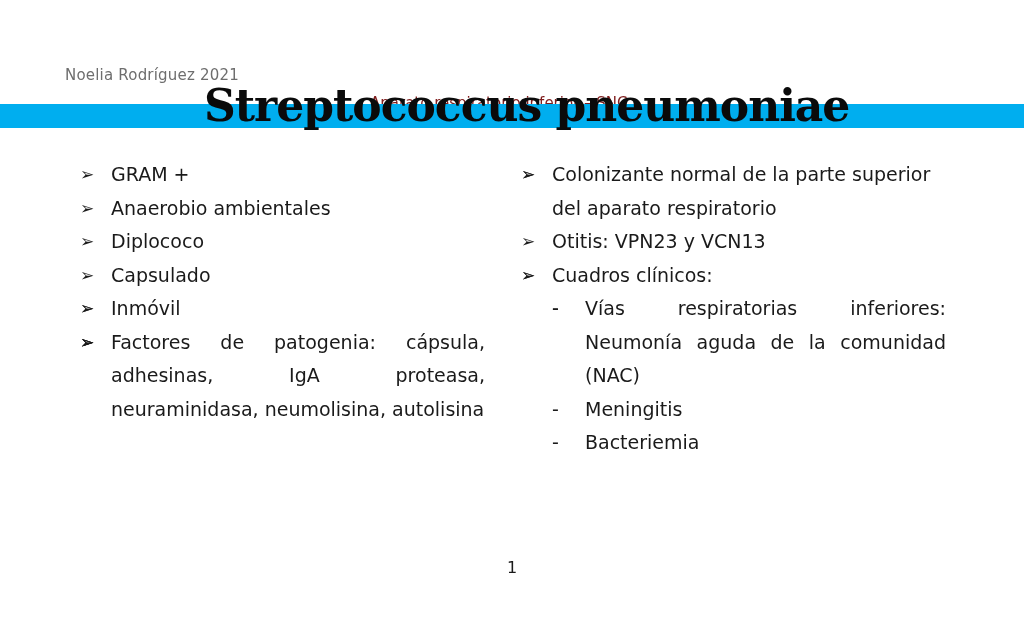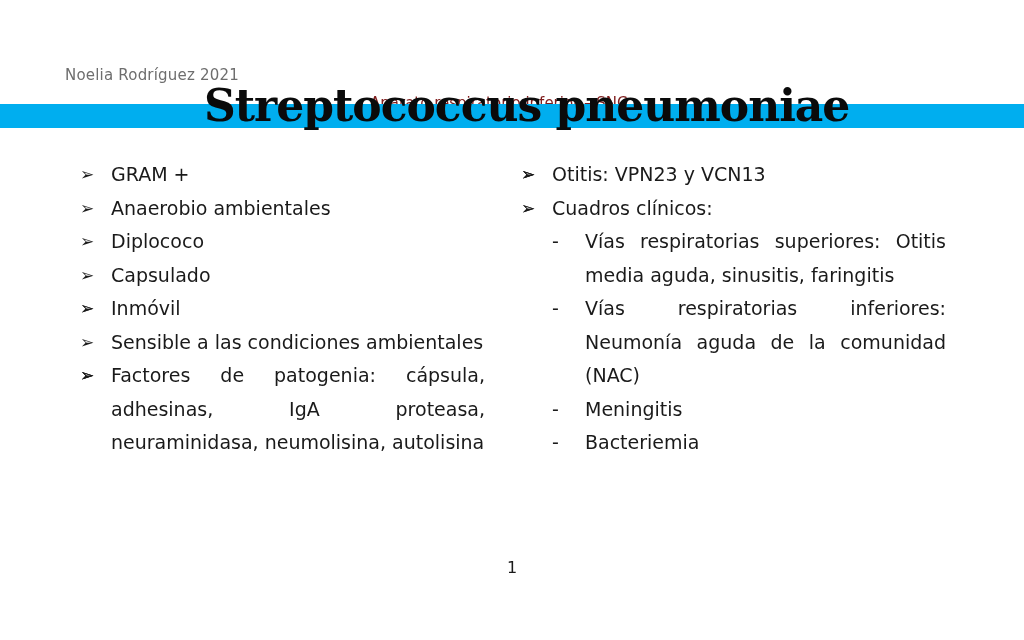--- a/index.html
+++ b/index.html
@@ -26,31 +26,31 @@
 <div class="bar"></div>
 <div class="title">Streptococcus pneumoniae</div>
 
 <div class="col col-left">
   <div class="item"><span class="arrow">➢</span><span>GRAM +</span></div>
   <div class="item"><span class="arrow">➢</span><span>Anaerobio ambientales</span></div>
   <div class="item"><span class="arrow">➢</span><span>Diplococo</span></div>
   <div class="item"><span class="arrow">➢</span><span>Capsulado</span></div>
   <div class="item"><span class="arrow">➢</span></div>
   <div class="item"><span class="arrow">➢</span><span>Inmóvil</span></div>
-  <div class="item"><span class="arrow">➢</span><span>Sensible a las condiciones ambientales</span></div>
+  <div class="item"><span class="arrow">➢</span></div>
   <div class="item"><span class="arrow">➢</span></div>
   <div class="item"><span class="arrow">➢</span></div>
   <div class="item justify"><span class="arrow">➢</span><span>Factores de patogenia: cápsula, adhesinas, IgA proteasa, neuraminidasa, neumolisina, autolisina</span></div>
 </div>
 
 <div class="col col-right">
   <div class="item"><span class="arrow">➢</span></div>
-  <div class="item"><span class="arrow">➢</span></div>
+  <div class="item"><span class="arrow">➢</span><span>Colonizante normal de la parte superior del aparato respiratorio</span></div>
   <div class="item"><span class="arrow">➢</span><span>Otitis: VPN23 y VCN13</span></div>
   <div class="item"><span class="arrow">➢</span></div>
   <div class="item"><span class="arrow">➢</span><span>Cuadros clínicos:</span></div>
-  <div class="sub justify"><span class="dash">-</span><span>Vías respiratorias superiores: Otitis media aguda, sinusitis, faringitis</span></div>
+  <div class="sub justify"><span class="dash">-</span></div>
   <div class="sub justify"><span class="dash">-</span><span>Vías respiratorias inferiores: Neumonía aguda de la comunidad (NAC)</span></div>
   <div class="sub"><span class="dash">-</span><span>Meningitis</span></div>
   <div class="sub"><span class="dash">-</span><span>Bacteriemia</span></div>
 </div>
 
 <div class="pagenum">1</div>
 
 </body></html>

